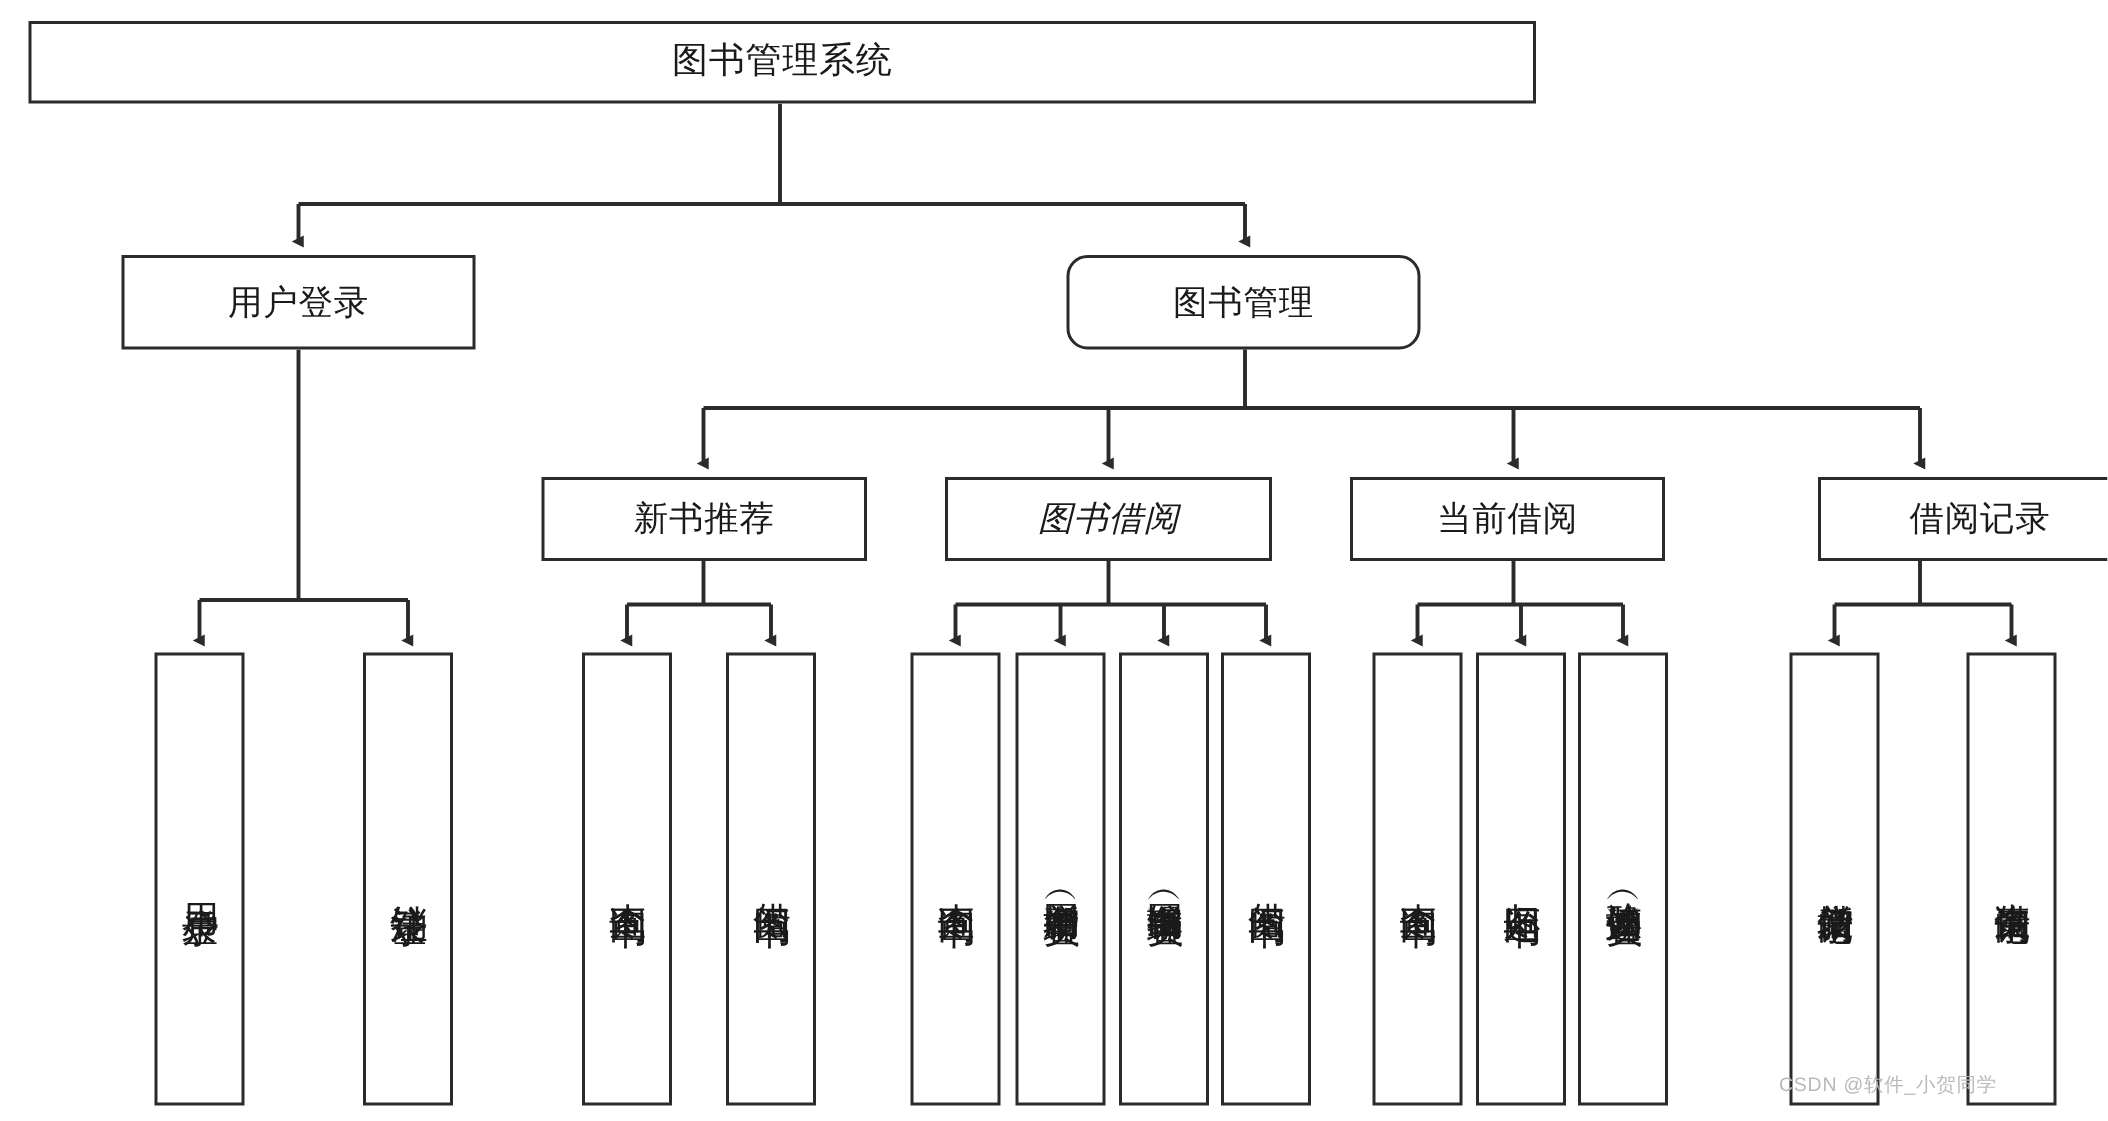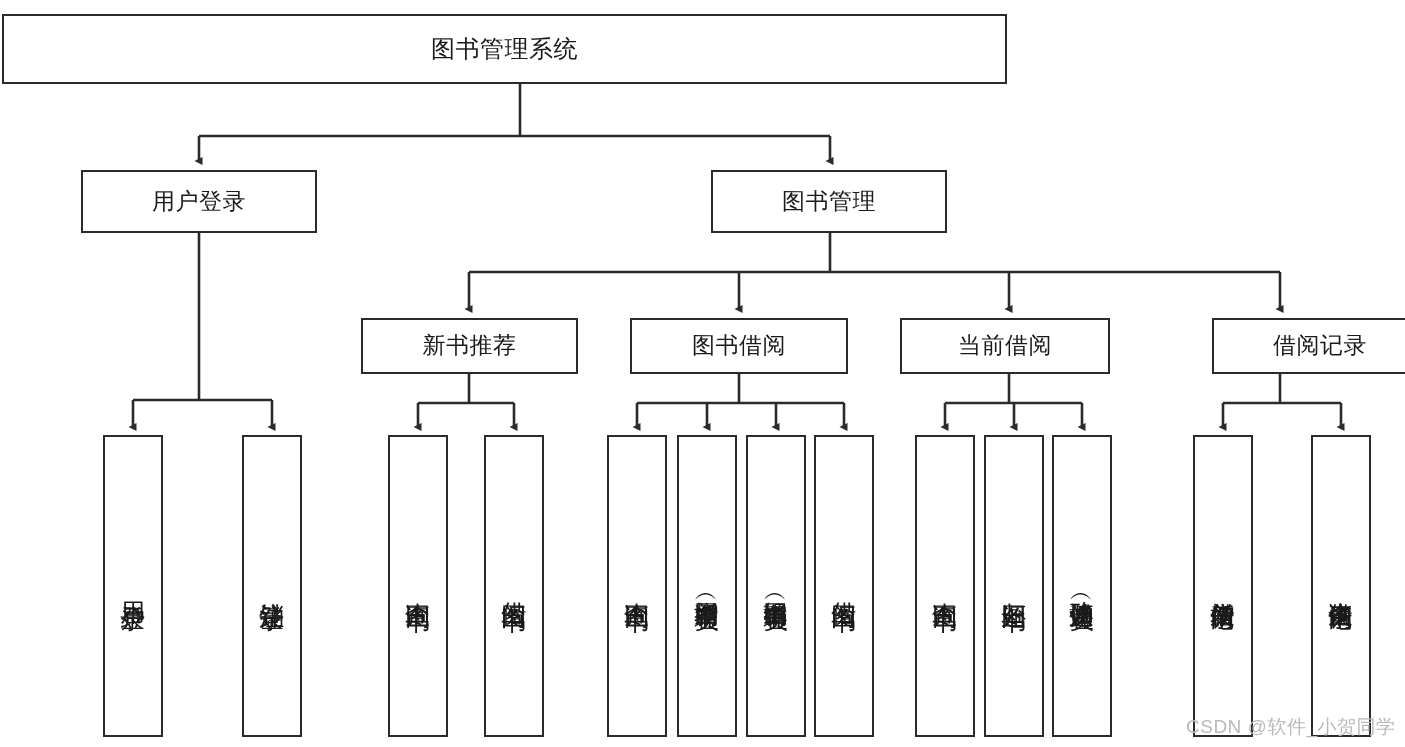--- a/index.html
+++ b/index.html
@@ -59,21 +59,21 @@
     max-height: 290px;
   }
   .node.v .lbl.small {
     font-size: 24px;
     letter-spacing: 1px;
   }
   .watermark {
     position: absolute;
     left: 1186px;
     top: 714px;
-    font-size: 19px;
+    font-size: 13px;
     color: #b9b9b9;
     white-space: nowrap;
     letter-spacing: 0.5px;
   }
 </style>
 </head>
 <body>
 
 <div id="canvas">
 
@@ -120,35 +120,35 @@
       <path d="M1014,403 L1014,427" marker-end="url(#arrow)"></path>
       <path d="M1082,403 L1082,427" marker-end="url(#arrow)"></path>
 
       <path d="M1280,374 L1280,403"></path>
       <path d="M1223,403 L1341,403"></path>
       <path d="M1223,403 L1223,427" marker-end="url(#arrow)"></path>
       <path d="M1341,403 L1341,427" marker-end="url(#arrow)"></path>
     </g>
   </svg>
 
-  <div class="node h root" style="left:2px; top:14px; width:1005px; height:70px;align-items:center;">
+  <div class="node h root" style="left:19px; top:14px; width:1005px; height:55px;align-items:center;">
     <span class="lbl">图书管理系统</span>
   </div>
 
   <div class="node h" style="left:81px; top:170px; width:236px; height:63px;">
     <span class="lbl">用户登录</span>
   </div>
-  <div class="node h" style="left:711px; top:170px; width:236px; height:63px;">
+  <div class="node h" style="left:711px; top:170px; width:236px; height:63px;border-radius:14px;">
     <span class="lbl">图书管理</span>
   </div>
 
   <div class="node h" style="left:361px; top:318px; width:217px; height:56px;">
     <span class="lbl">新书推荐</span>
   </div>
-  <div class="node h" style="left:630px; top:318px; width:218px; height:56px;">
+  <div class="node h" style="left:630px; top:318px; width:218px; height:56px;font-style:italic;">
     <span class="lbl">图书借阅</span>
   </div>
   <div class="node h" style="left:900px; top:318px; width:210px; height:56px;">
     <span class="lbl">当前借阅</span>
   </div>
   <div class="node h" style="left:1172px; top:318px; width:216px; height:56px;margin-left:40px;">
     <span class="lbl">借阅记录</span>
   </div>
 
   <div class="node v" style="left:103px; top:435px; width:60px; height:302px;">

